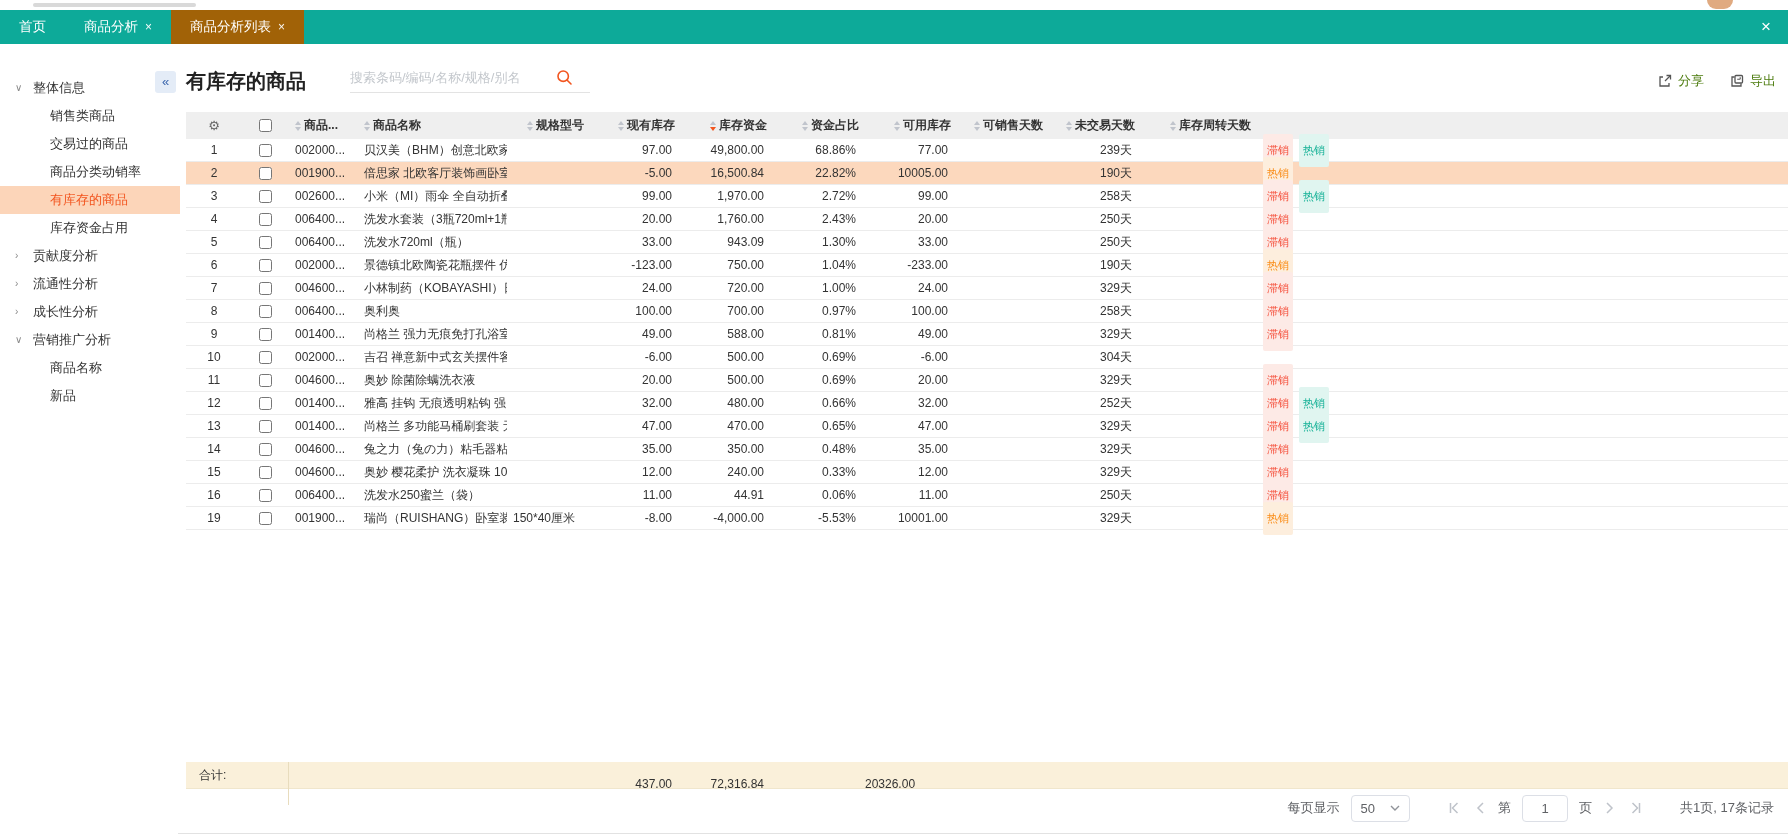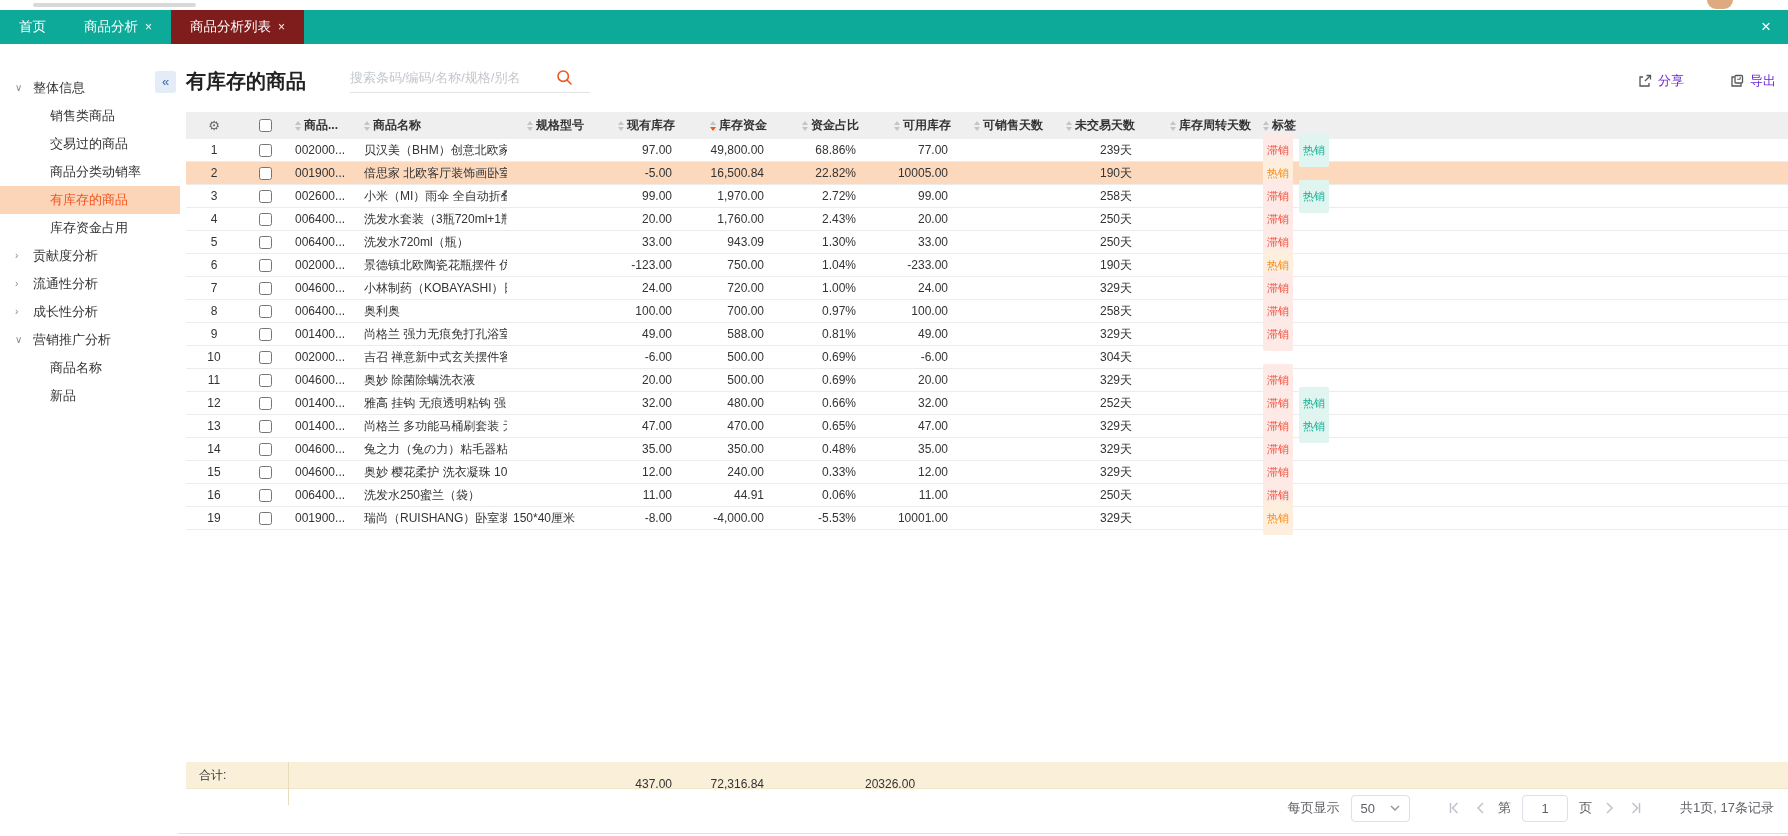--- a/index.html
+++ b/index.html
@@ -8,21 +8,21 @@
   .screen { position:relative; width:1788px; height:836px; background:#fff; overflow:hidden; }
 
   
   .top-strip { position:relative; height:10px; background:#fff; }
   .browser-line { position:absolute; left:33px; top:3px; width:163px; height:4px; background:#d9d9d9; border-radius:2px; }
   .avatar-partial { position:absolute; left:1707px; top:0; width:26px; height:9px; background:#e0aa80; border-radius:0 0 13px 13px; }
 
   
   .topbar { position:relative; height:34px; background:#0daa99; display:flex; align-items:stretch; color:#fff; }
   .tab { display:flex; align-items:center; gap:7px; padding:0 19px; font-size:13.5px; cursor:pointer; white-space:nowrap; }
-  .tab.active { background:#7f1d1d; }
+  .tab.active { background:#a16207; }
   .tab-x { font-size:12px; opacity:.95; }
   .topbar-close { position:absolute; right:0; top:0; width:44px; height:34px; display:flex; align-items:center; justify-content:center; font-size:17px; cursor:pointer; }
 
   .content { display:flex; height:792px; }
 
   
   .sidebar { width:180px; padding-top:30px; flex:0 0 180px; }
   .side-item { position:relative; height:28px; line-height:28px; font-size:13px; color:#333; padding-left:33px; cursor:pointer; white-space:nowrap; overflow:hidden; }
   .side-item.l1 { padding-left:50px; }
   .side-item .arr { position:absolute; left:15px; top:0; color:#8a8a8a; font-size:10px; }
@@ -31,21 +31,21 @@
   .collapse { position:absolute; left:155px; top:71px; width:21px; height:22px; background:#e4ecf7; color:#3c67ad; border:none; border-radius:3px; font-size:13px; line-height:20px; text-align:center; cursor:pointer; font-family:inherit; padding:0; }
 
   
   .main { flex:1; padding:20px 0 0 6px; position:relative; }
   .page-head { display:flex; align-items:center; height:34px; margin-bottom:14px; padding-right:12px; }
   .page-title { font-size:20px; font-weight:bold; color:#222; margin:0 44px 0 0; white-space:nowrap; }
   .search { display:flex; align-items:center; border-bottom:1px solid #e3e3e3; padding-bottom:6px; width:240px; }
   .search input { border:none; outline:none; font-size:13px; color:#333; width:206px; background:transparent; font-family:inherit; }
   .search input::placeholder { color:#c3c7cc; }
   .search-icon { flex:0 0 auto; cursor:pointer; }
-  .head-actions { margin-left:auto; display:flex; gap:46px; font-size:13px; color:#6d28d9; }
+  .head-actions { margin-left:auto; display:flex; gap:26px; font-size:13px; color:#4d7c0f; }
   .action { display:flex; align-items:center; gap:6px; cursor:pointer; white-space:nowrap; }
   .action svg { display:block; }
 
   
   .grid { display:grid; grid-template-columns:56px 47px 69px 149px 83px 91px 92px 92px 92px 92px 92px 116px 1fr; }
   .thead { background:#efefef; height:27px; align-items:center; font-size:12px; color:#333; font-weight:bold; }
   .th { display:flex; align-items:center; gap:3px; padding:0 6px; overflow:hidden; white-space:nowrap; }
   .th.r { justify-content:flex-end; }
   .th.c { justify-content:center; }
   .gear { color:#666; font-size:13px; cursor:pointer; font-weight:normal; }
@@ -225,27 +225,20 @@
                 <i class="down"></i>
               </span>
               <span>未交易天数</span>
             </div>
           <div class="th r">
               <span class="sort">
                 <i class="up"></i>
                 <i class="down"></i>
               </span>
               <span>库存周转天数</span>
-            </div>
-          <div class="th">
-              <span class="sort">
-                <i class="up"></i>
-                <i class="down"></i>
-              </span>
-              <span>标签</span>
             </div>
         </div>
         <div class="tbody">
             <div class="grid tr">
               <div class="td c">1</div>
               <div class="td ckcell">
                 <input type="checkbox" style="">
               </div>
               <div class="td ">002000...</div>
               <div class="td ">贝汉美（BHM）创意北欧家</div>

